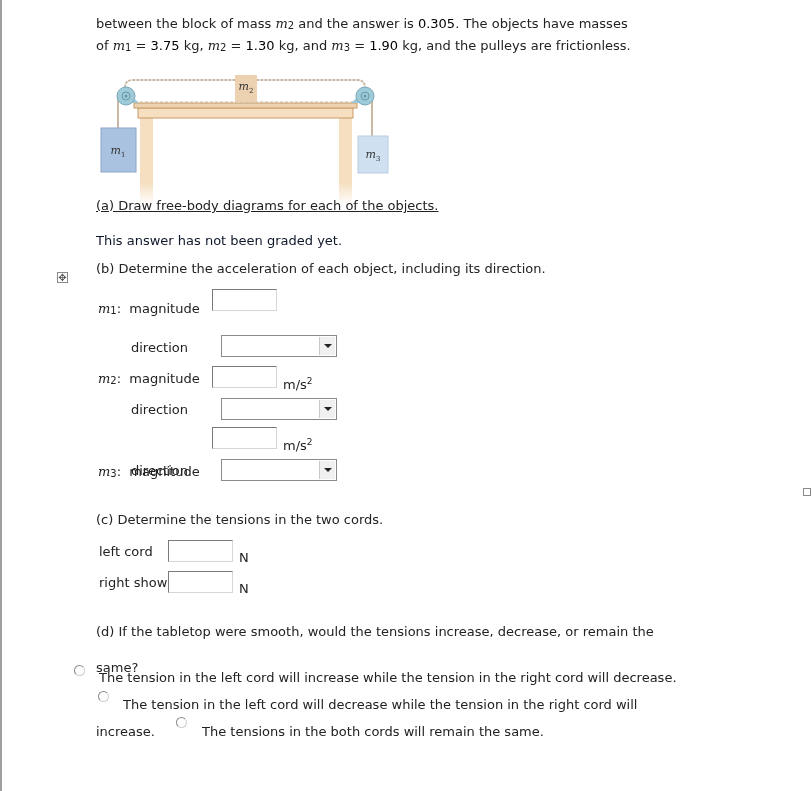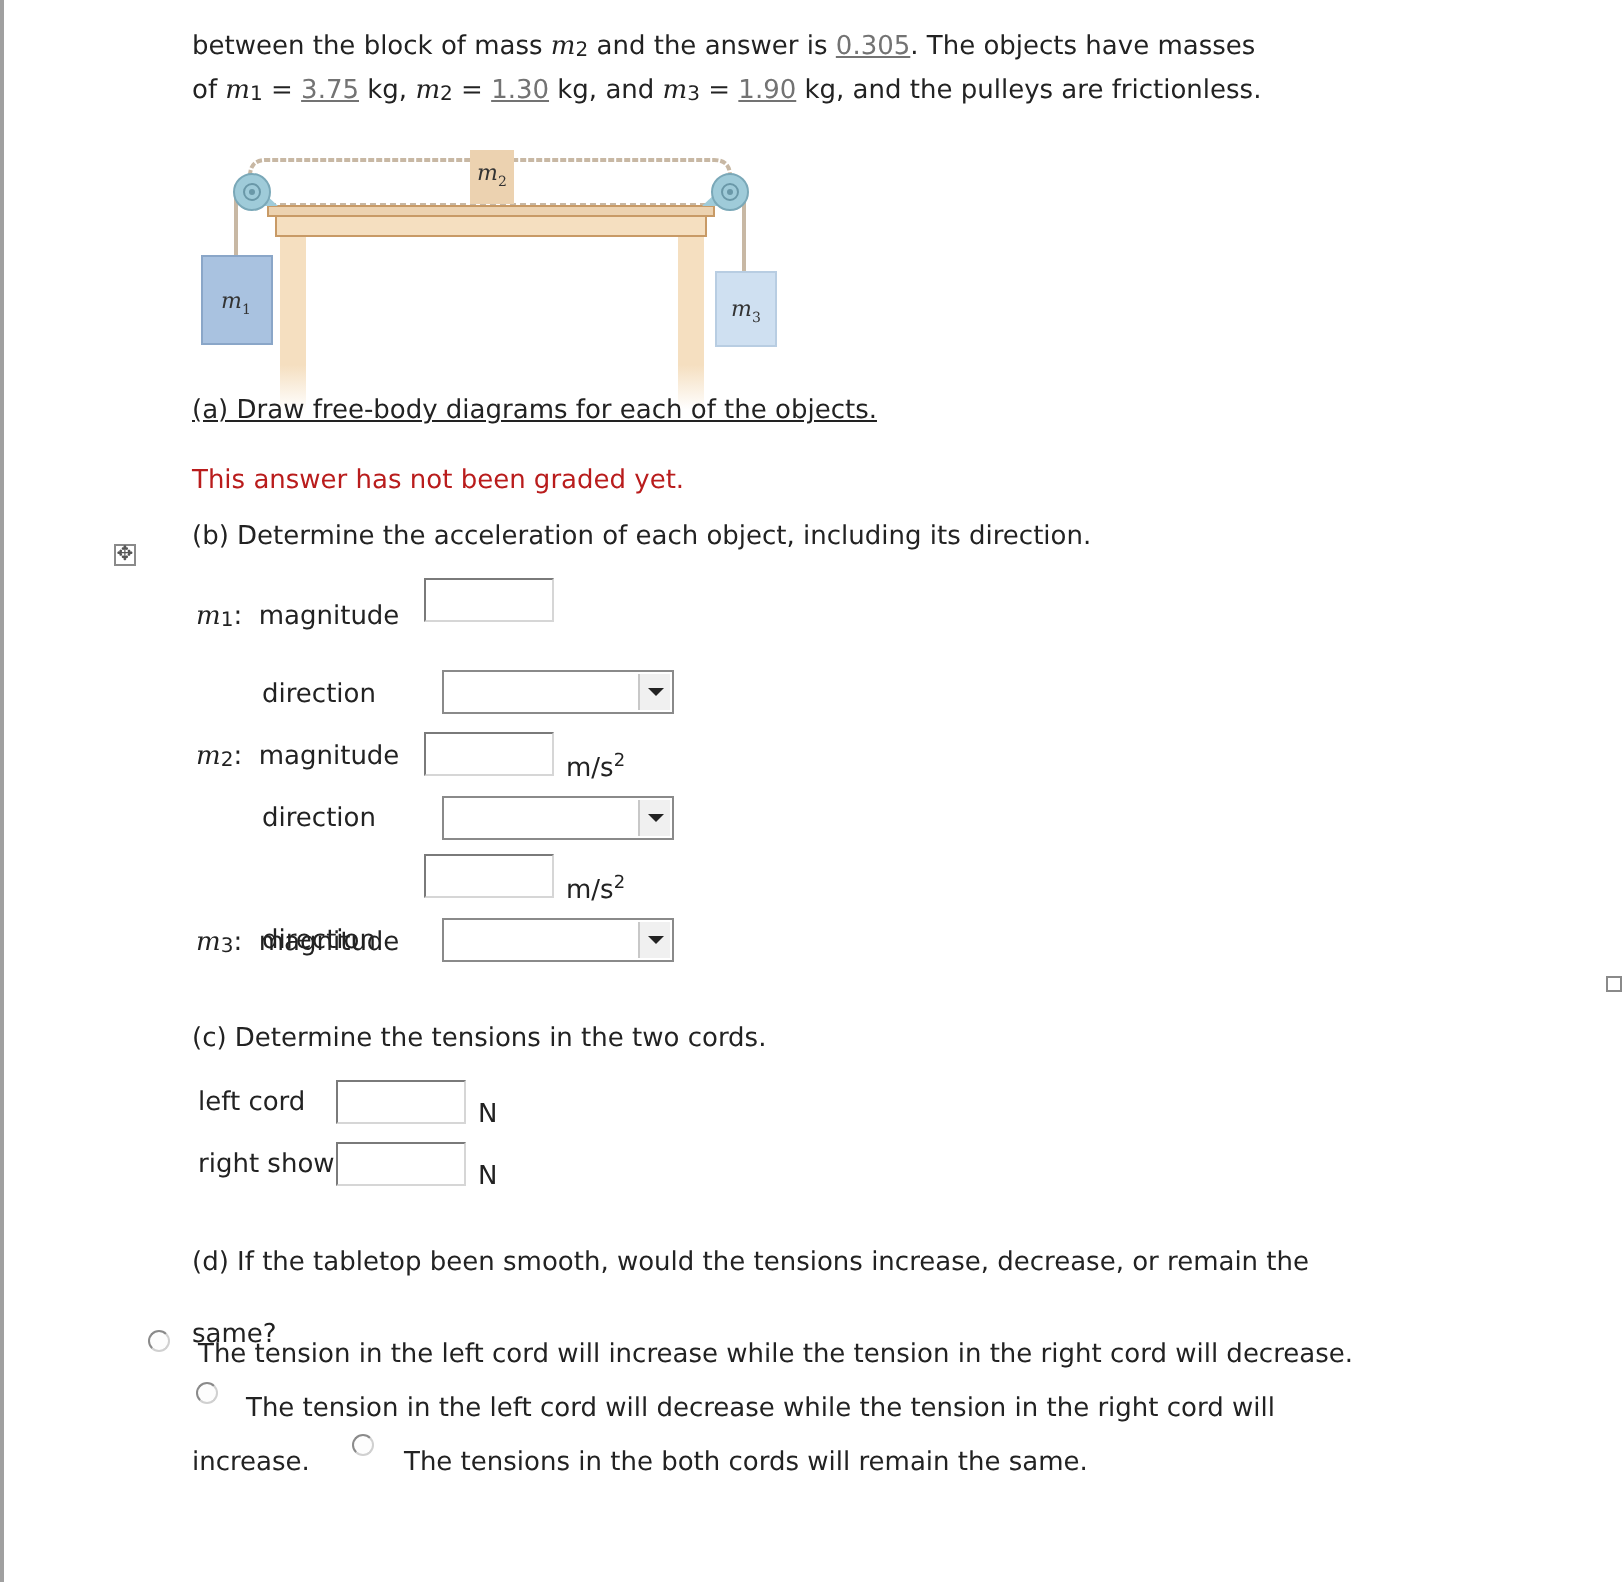--- a/index.html
+++ b/index.html
@@ -3,25 +3,25 @@
 <meta charset="utf-8">
 <style>
   html, body { margin: 0; padding: 0; }
   body {
     width: 812px; height: 791px; position: relative; overflow: hidden;
     background: #ffffff; color: #222;
     font-family: "DejaVu Sans", sans-serif; font-size: 13px;
   }
   .left-rule { position: absolute; left: 0; top: 0; width: 2px; height: 791px; background: #a0a0a0; }
   .abs { position: absolute; white-space: nowrap; }
-  .red { color: #737373; text-decoration: underline; }
+  .red { color: #000000; }
   .it { font-style: italic; font-family: "DejaVu Serif", serif; }
   .intro { position: absolute; left: 96px; top: 14px; line-height: 19.5px; width: 620px; }
   .intro div { white-space: nowrap; }
-  .gray { color: #b91c1c; }
+  .gray { color: #0f172a; }
   .inp {
     position: absolute; background: #fff;
     border-top: 1px solid #7a7a7a; border-left: 1px solid #7a7a7a;
     border-right: 1px solid #d6d6d6; border-bottom: 1px solid #d6d6d6;
     box-sizing: border-box; width: 65px; height: 22px;
   }
   .sel {
     position: absolute; background: #fff; border: 1px solid #8a8a8a;
     box-sizing: border-box; width: 116px; height: 22px;
   }
@@ -146,21 +146,21 @@
 <div class="small-box"></div>
 
 <div class="abs" style="left:96px;top:512px;">(c) Determine the tensions in the two cords.</div>
 <div class="abs" style="left:99px;top:544px;">left cord</div>
 <input class="inp" style="left: 168px; top: 540px;" type="text" value="">
 <div class="abs" style="left:239px;top:550px;">N</div>
 <div class="abs" style="left:99px;top:575px;">right shown</div>
 <input class="inp" style="left: 168px; top: 571px;" type="text" value="">
 <div class="abs" style="left:239px;top:581px;">N</div>
 
-<div class="abs" style="left:96px;top:624px;">(d) If the tabletop been smooth, would the tensions increase, decrease, or remain the</div>
+<div class="abs" style="left:96px;top:624px;">(d) If the tabletop were smooth, would the tensions increase, decrease, or remain the</div>
 <div class="abs" style="left:96px;top:644px;margin-top:16px;">same?</div>
 
 <span class="radio" style="left:74px;top:665px;"></span>
 <div class="abs" style="left:99px;top:670px;">The tension in the left cord will increase while the tension in the right cord will decrease.</div>
 
 <span class="radio" style="left:98px;top:691px;"></span>
 <div class="abs" style="left:123px;top:697px;">The tension in the left cord will decrease while the tension in the right cord will</div>
 <div class="abs" style="left:96px;top:724px;">increase.</div>
 
 <span class="radio" style="left:176px;top:717px;"></span>

